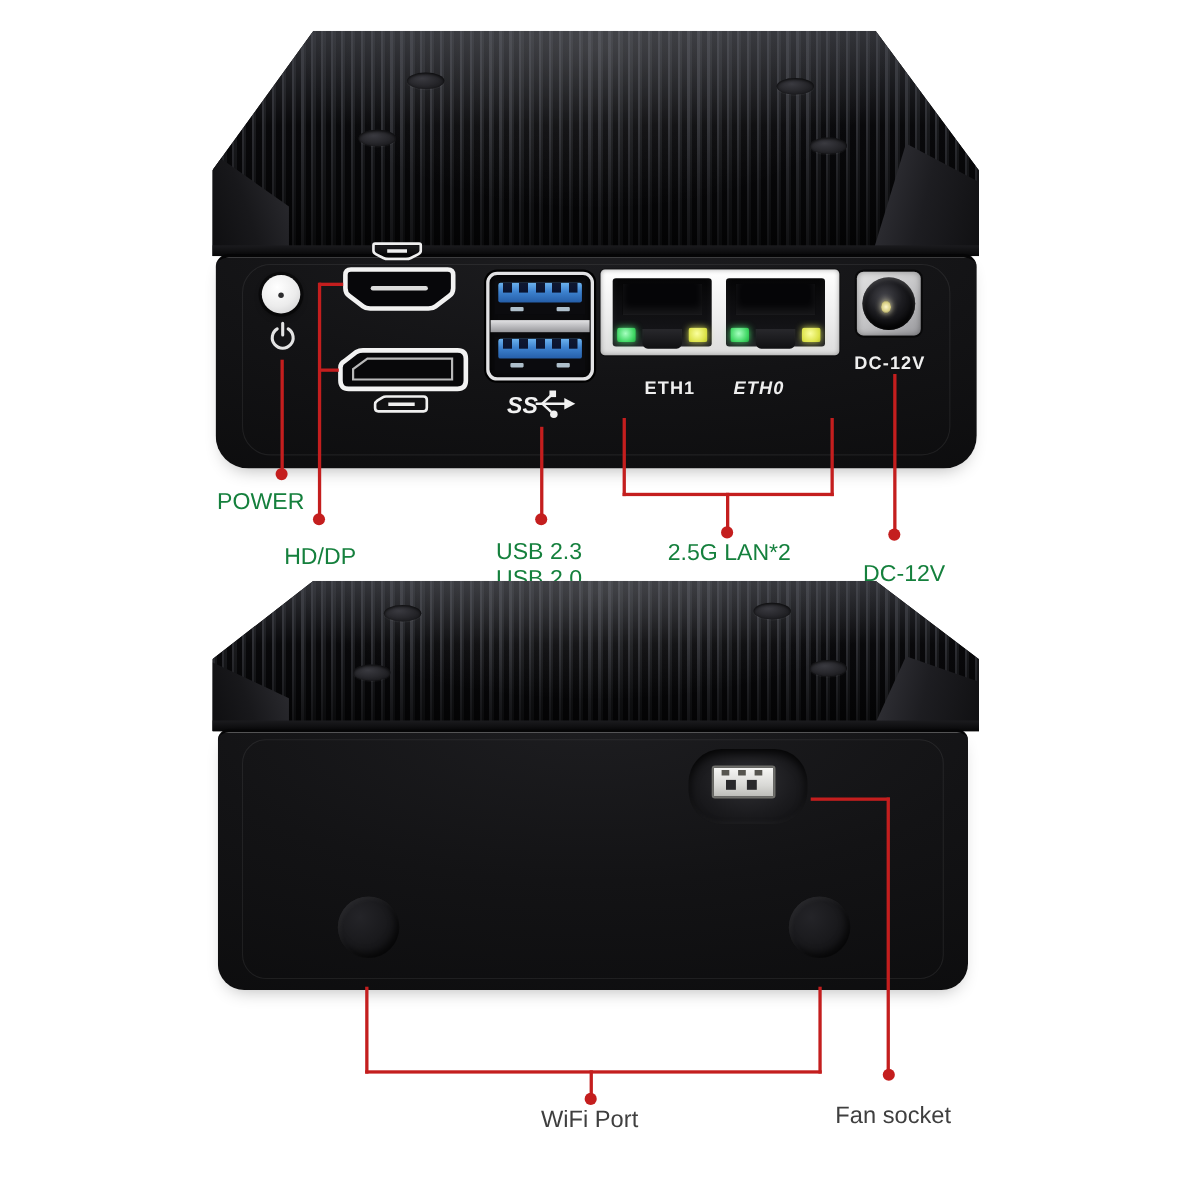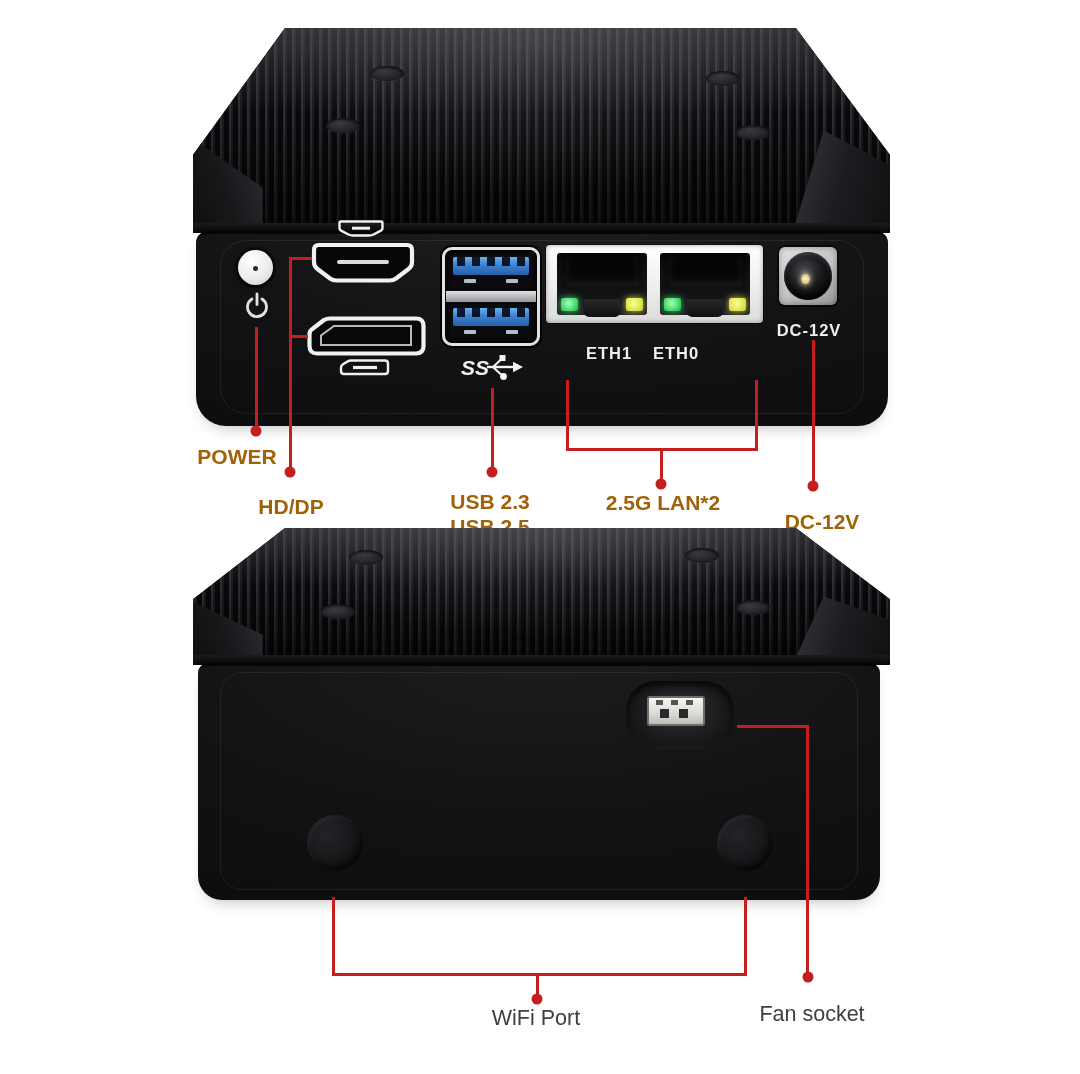--- a/index.html
+++ b/index.html
@@ -90,22 +90,22 @@
     border:2px solid #6e6e6a;}
   .fan-pin{position:absolute;top:11px;width:9px;height:9px;background:#29292b;}
   .fan-bump{position:absolute;top:2px;width:7px;height:5px;background:#56554f;}
   .wifi-hole{position:absolute;width:56px;height:56px;border-radius:50%;
     background:radial-gradient(circle at 36% 33%,#242428 0%,#1a1a1d 45%,#111113 78%);
     box-shadow:inset 2px 2px 5px rgba(255,255,255,.06), inset -3px -4px 7px rgba(0,0,0,.65);}
   
   .aline{position:absolute;background:#c41e1e;}
   .adot{position:absolute;width:11px;height:11px;border-radius:50%;background:#c41e1e;
     transform:translate(-50%,-50%);}
-  .alabel{position:absolute;transform:translateX(-50%);color:#a16207;font-size:21px;
-    font-weight:700;white-space:nowrap;}
+  .alabel{position:absolute;transform:translateX(-50%);color:#15803d;font-size:21px;
+    font-weight:400;white-space:nowrap;}
   .alabel.light{font-weight:400;color:#3f3f3f;font-size:21.5px;}
 </style>
 </head>
 <body>
 
 <div class="canvas">
 
   <div>
 
     <div class="hs" style="left:193px;top:28px;width:697px;height:205px;
@@ -185,21 +185,21 @@
         <div class="led yellow"></div>
       </div>
       <div class="rj45" style="left:114px;">
         <div class="cavity"></div>
         <div class="latch"></div>
         <div class="led green"></div>
         <div class="led yellow"></div>
       </div>
     </div>
     <div class="ondevice" style="left:609px;top:344px;">ETH1</div>
-    <div class="ondevice" style="left:676px;top:344px;">ETH0</div>
+    <div class="ondevice" style="left:690px;top:344px;font-style:italic;">ETH0</div>
 
     <div class="dc-plate" style="left:779px;top:247px;">
       <div class="dc-barrel">
         <div class="dc-pin"></div>
       </div>
     </div>
     <div class="ondevice" style="left:809px;top:321px;">DC-12V</div>
 
     <div class="aline" style="left:254.5px;top:327px;width:3px;height:104px;"></div>
     <div class="adot" style="left:256px;top:431px;"></div>
@@ -207,21 +207,21 @@
 
     <div class="aline" style="left:288.5px;top:257px;width:3px;height:215px;"></div>
     <div class="aline" style="left:290px;top:256.5px;width:22px;height:3px;"></div>
     <div class="aline" style="left:290px;top:334.5px;width:18px;height:3px;"></div>
     <div class="adot" style="left:290px;top:472px;"></div>
     <div class="alabel" style="left:291px;top:495px;">HD/DP</div>
 
     <div class="aline" style="left:490.5px;top:388px;width:3px;height:84px;"></div>
     <div class="adot" style="left:492px;top:472px;"></div>
     <div class="alabel" style="left:490px;top:490px;">USB 2.3</div>
-    <div class="alabel" style="left:490px;top:515px;">USB 2.5</div>
+    <div class="alabel" style="left:490px;top:515px;">USB 2.0</div>
 
     <div class="aline" style="left:565.5px;top:380px;width:3px;height:71px;"></div>
     <div class="aline" style="left:754.5px;top:380px;width:3px;height:71px;"></div>
     <div class="aline" style="left:565.5px;top:448px;width:192px;height:3px;"></div>
     <div class="aline" style="left:659.5px;top:448px;width:3px;height:36px;"></div>
     <div class="adot" style="left:661px;top:484px;"></div>
     <div class="alabel" style="left:663px;top:491px;">2.5G LAN*2</div>
 
     <div class="aline" style="left:811.5px;top:340px;width:3px;height:146px;"></div>
     <div class="adot" style="left:813px;top:486px;"></div>

